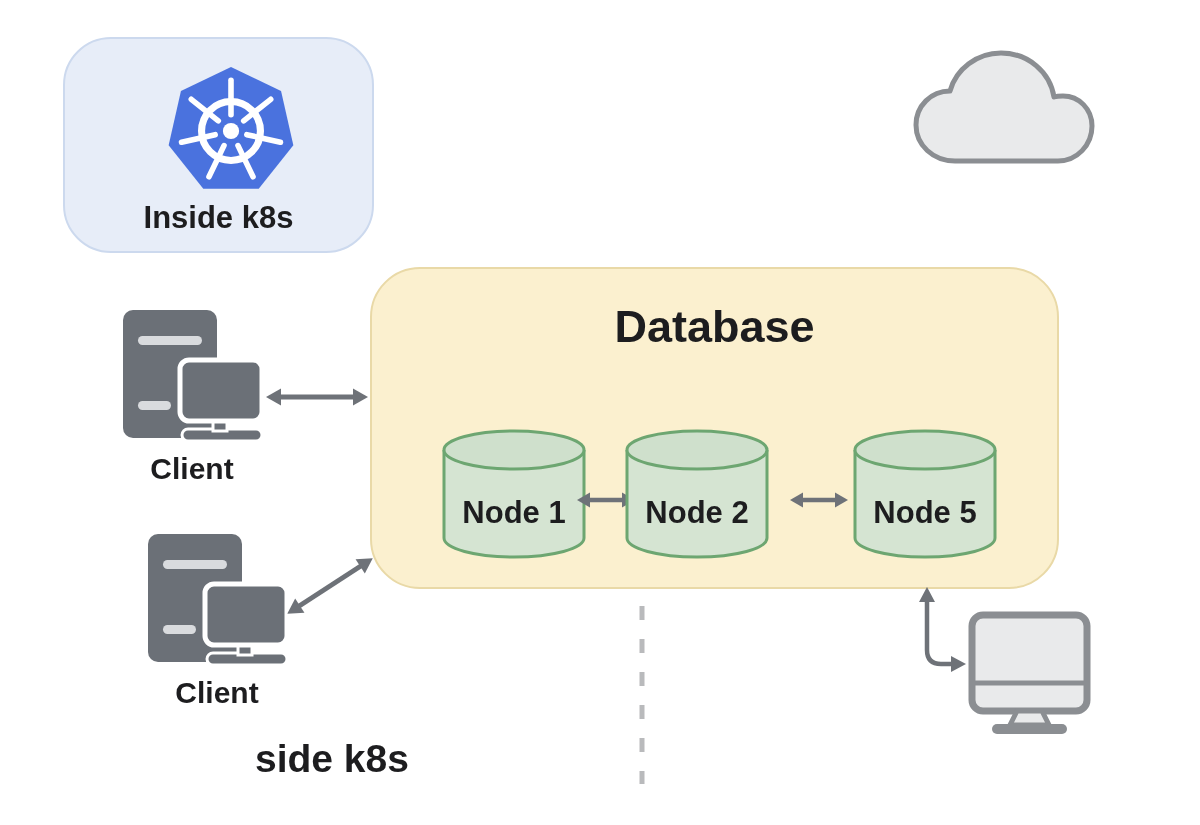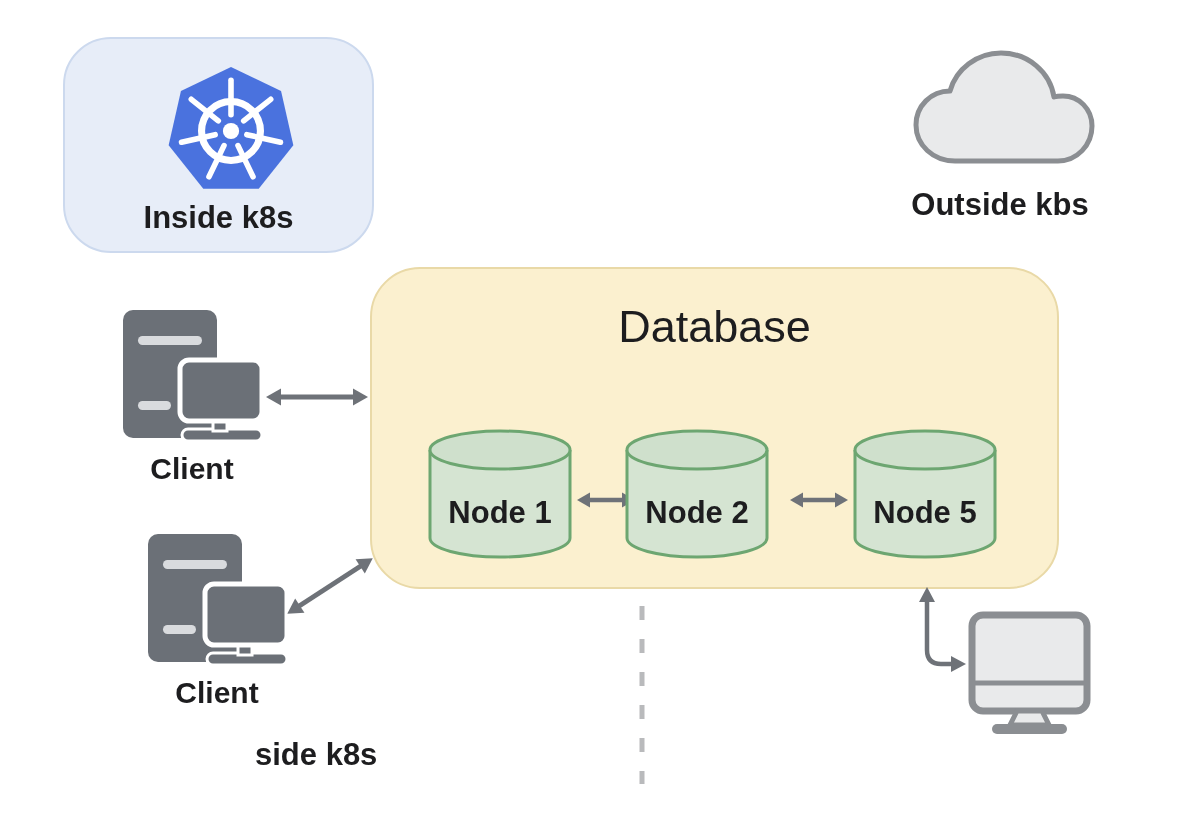--- a/index.html
+++ b/index.html
@@ -20,35 +20,35 @@
 
   
   .cloud{left:903px;top:40px;width:200px;height:130px;}
   .outside-label{left:880px;top:188px;width:240px;font-size:31px;}
 
   
   .db-box{
     left:370px;top:267px;width:689px;height:322px;
     background:#fbf0cf;border:2px solid #e9d9a7;border-radius:50px;box-sizing:border-box;
   }
-  .db-title{left:0;right:0;top:33px;font-size:45px;font-weight:400;}
+  .db-title{left:0;right:0;top:33px;font-size:45px;font-weight:700;}
   .node{width:148px;height:136px;top:157px;}
-  .node-1{left:54px;}  .node-2{left:251px;}  .node-3{left:479px;}
+  .node-1{left:68px;}  .node-2{left:251px;}  .node-3{left:479px;}
   .node-cyl{left:0;top:0;width:148px;height:136px;}
   .node-label{left:0;right:0;top:70px;font-size:31px;}
   .node-arrow{width:60px;height:20px;top:221px;}
   .node-arrow-1{left:204px;} .node-arrow-2{left:417px;}
 
   
   .client-icon{width:150px;height:140px;}
   .client1-icon{left:117px;top:304px;}
   .client1-label{left:117px;top:452px;width:150px;font-size:30px;}
   .client2-icon{left:142px;top:528px;}
   .client2-label{left:142px;top:676px;width:150px;font-size:30px;}
-  .side-label{left:255px;top:738px;font-size:31px;}
+  .side-label{left:255px;top:738px;font-size:39px;}
 
   
   .arrow-c1{left:264px;top:384px;width:106px;height:26px;}
   .arrow-c2{left:277px;top:573px;width:106px;height:26px;transform:rotate(-33deg);transform-origin:center;}
   .dashed-line{left:639px;top:606px;width:6px;height:178px;}
   .elbow-arrow{left:905px;top:586px;width:70px;height:96px;}
 
   
   .monitor{left:967px;top:610px;width:125px;height:126px;}
 </style>
@@ -71,21 +71,20 @@
       </g>
       <circle cx="65" cy="65" r="29" fill="none" stroke="#ffffff" stroke-width="7"></circle>
       <circle cx="65" cy="65" r="8" fill="#ffffff"></circle>
     </svg>
     <div class="abs lbl k8s-card-label">Inside k8s</div>
   </div>
 
   <svg class="abs cloud" viewBox="0 0 200 130">
     <path d="M52 121 C30 121 13 105 13 85 C13 66 28 51 47 51 C53 29 74 13 98 13 C125 13 147 32 151 57 C154 56 157 56 160 56 C176 56 189 69 189 86 C189 105 174 121 155 121 Z" fill="#e9eaeb" stroke="#8b8e92" stroke-width="5" stroke-linejoin="round"></path>
   </svg>
-  <div class="abs lbl outside-label">Outside kbs</div>
 
   <div class="abs db-box">
     <div class="abs lbl db-title">Database</div>
 
     <div class="abs node node-1">
       <svg class="abs node-cyl" viewBox="0 0 148 136">
         <path d="M4 24 L4 112 A70 19 0 0 0 144 112 L144 24" fill="#d5e4d2" stroke="#6da671" stroke-width="3"></path>
         <ellipse cx="74" cy="24" rx="70" ry="19" fill="#cfe0cc" stroke="#6da671" stroke-width="3"></ellipse>
       </svg>
       <div class="abs lbl node-label">Node 1</div>

